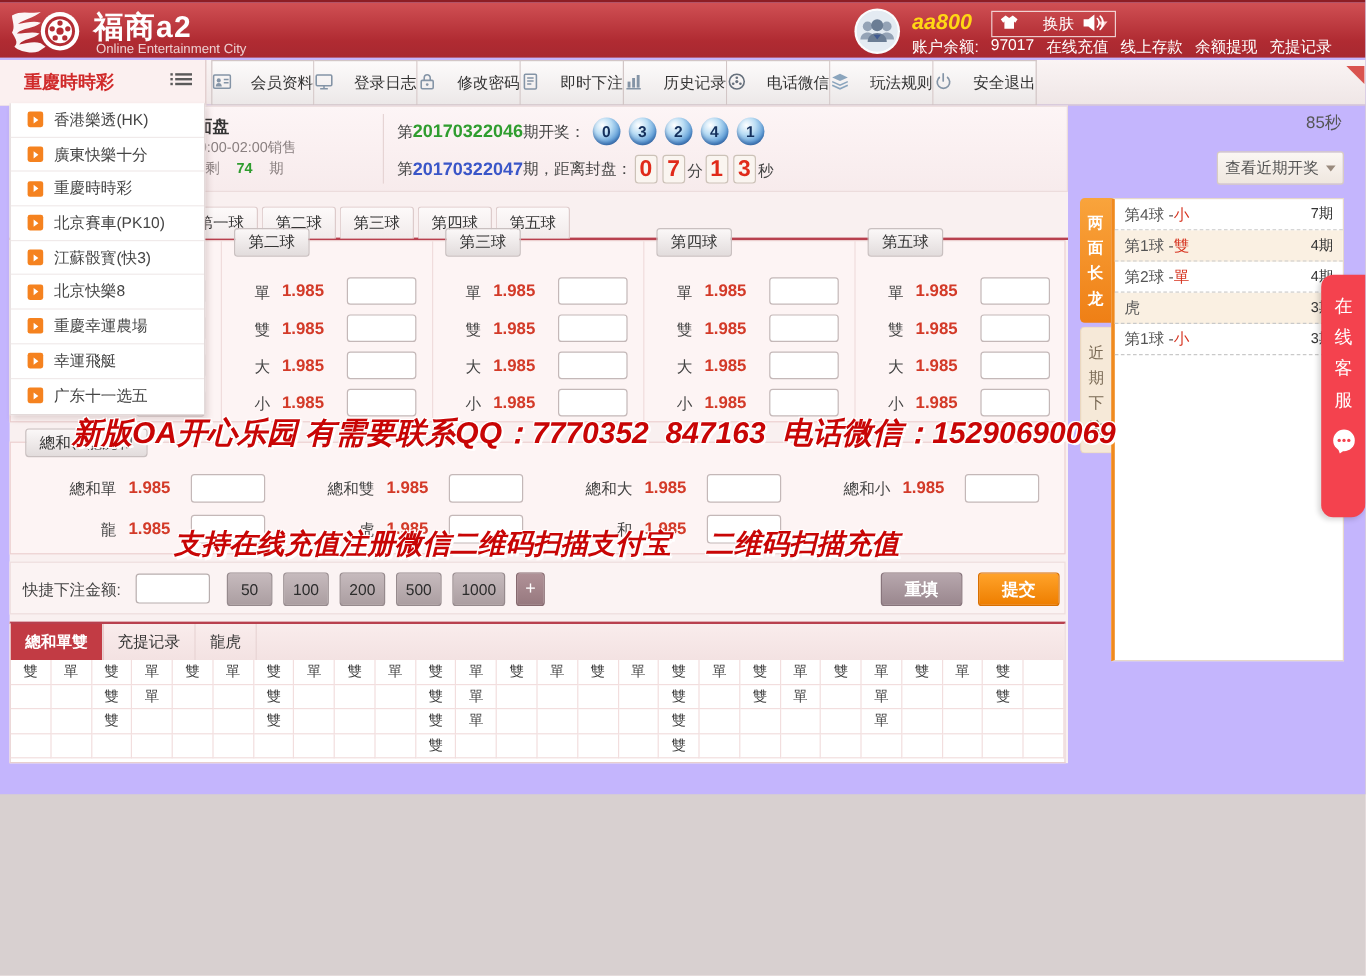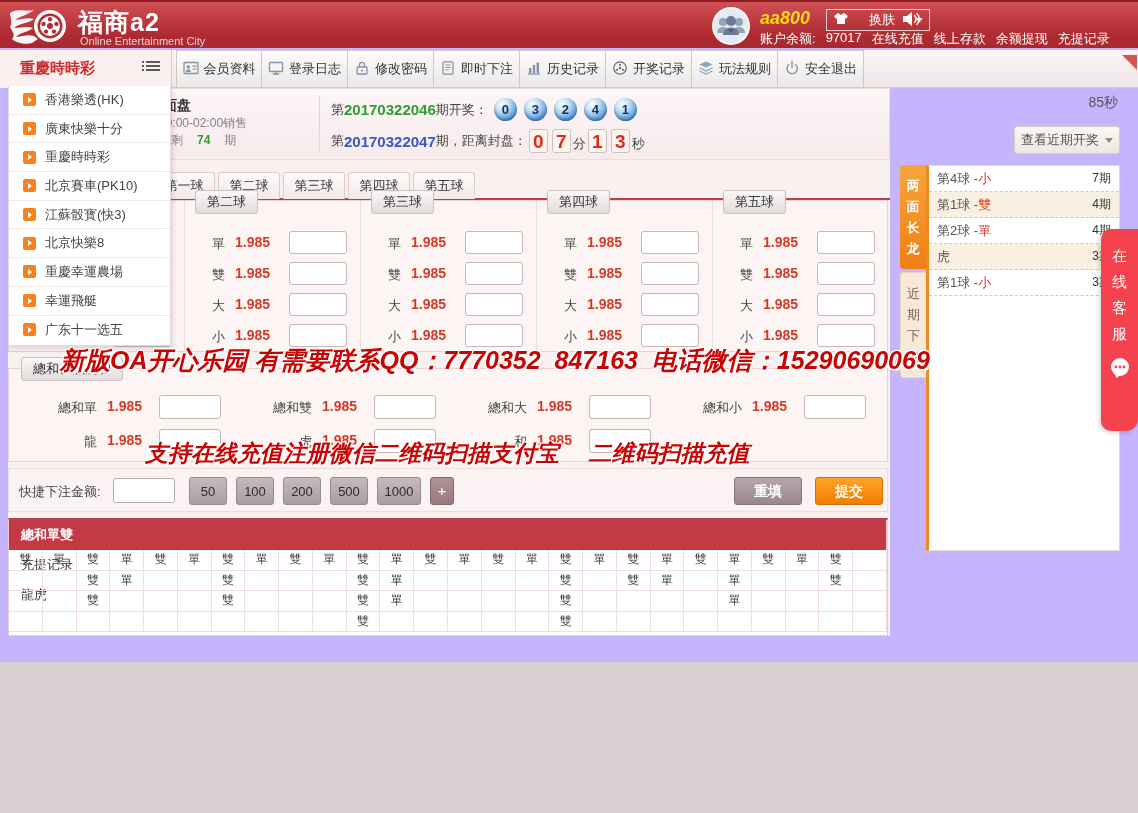--- a/index.html
+++ b/index.html
@@ -25,21 +25,21 @@
   
   .navbar { position:absolute; left:0; top:50px; width:1138px; height:38px;
             background:linear-gradient(#faf4f4,#efe6e6); border-bottom:1px solid #ddcccc; }
   .game-sel { position:absolute; left:0; top:0; width:172px; height:38px; background:#fbf0f0;
               border-right:1px solid #dcc9c9; cursor:pointer; }
   .game-sel-label { position:absolute; left:20px; top:9px; color:#d02a2a; font-size:15px; font-weight:bold; }
   .burger { position:absolute; left:146px; top:11px; width:14px; }
   .burger i { display:block; height:2px; background:#5a5a5a; margin-bottom:2px; position:relative; }
   .burger i::before { content:""; position:absolute; left:-4px; top:0; width:2px; height:2px; background:#5a5a5a; }
   .nav-btns { position:absolute; left:176px; top:0; height:38px; display:flex; }
-  .nav-btn { width:86px; height:38px; display:flex; align-items:center; justify-content:center; gap:5px;
+  .nav-btn { width:86px; height:38px; display:flex; align-items:center; justify-content:space-between; gap:5px;
              background:linear-gradient(#fdfbfb,#ece8e8); border:1px solid #d2c6c6; border-left:none;
              font-size:13px; color:#333; cursor:pointer; white-space:nowrap; }
   .nav-btn:first-child { border-left:1px solid #d2c6c6; }
   .nav-btn svg { flex:0 0 auto; }
   .red-corner { position:absolute; left:1122px; top:55px; width:0; height:0;
                 border-top:15px solid #d9534f; border-left:15px solid transparent; }
 
   
   .main-col { position:absolute; left:8px; top:88px; width:882px; height:548px; background:#f9f0f0; }
   .info-bar { position:absolute; left:0; top:0; width:882px; height:72px;
@@ -101,21 +101,21 @@
   .plus-btn { position:absolute; top:8px; width:24px; height:28px; background:linear-gradient(#b09197,#97797f);
               border:1px solid #85686e; border-radius:3px; color:#fff; font-size:15px; text-align:center; line-height:26px; cursor:pointer; }
   .reset-btn { position:absolute; left:725px; top:8px; width:68px; height:28px; background:linear-gradient(#b7a7ad,#9a878e);
                border:1px solid #87747b; border-radius:3px; color:#fff; font-size:14px; font-weight:bold; text-align:center; line-height:27px; cursor:pointer; }
   .submit-btn { position:absolute; left:806px; top:8px; width:68px; height:28px; background:linear-gradient(#ffa32a,#ee7e00);
                 border:1px solid #d96f00; border-radius:3px; color:#fff; font-size:14px; font-weight:bold; text-align:center; line-height:27px; cursor:pointer; }
 
   
   .trend-box { position:absolute; left:0; top:430px; width:880px; height:118px; background:#fff;
                border:1px solid #e8cfcf; border-top:2px solid #b8404e; }
-  .trend-tabs { position:relative; height:30px; background:linear-gradient(#f9ecec,#f3e2e2); display:flex;flex-direction:column; }
+  .trend-tabs { position:relative; height:30px; background:linear-gradient(#f9ecec,#f3e2e2); display:flex; }
   .trend-tab { height:30px; padding:0 12px; font-size:13px; color:#333; line-height:30px; cursor:pointer; border-right:1px solid #e8d4d4; }
   .trend-tab.active { background:#c23b44; color:#fff; font-weight:bold; }
   .trend-grid { position:absolute; left:0; top:30px; width:878px; height:82px;
                 display:grid; grid-template-columns:repeat(26,1fr); grid-template-rows:repeat(4,1fr); }
   .tg-cell { border-right:1px solid #f2dede; border-bottom:1px solid #f2dede; font-size:12px; color:#3a3a3a;
              text-align:center; line-height:19px; overflow:hidden; }
 
   
   .side-panel { position:absolute; left:900px; top:165px; width:220px; height:386px; }
   .sp-tabs { position:absolute; left:0; top:0; width:26px; }
@@ -284,21 +284,21 @@
           <span>历史记录</span>
         </div>
         <div class="nav-btn">
           <span><svg width="16" height="16" viewBox="0 0 16 16">
               <circle cx="8" cy="8" r="6.2" fill="none" stroke="#66707c" stroke-width="1.3"></circle>
               <circle cx="8" cy="8" r="1.3" fill="#66707c"></circle>
               <circle cx="8" cy="4.8" r="1.1" fill="#66707c"></circle>
               <circle cx="11" cy="9.8" r="1.1" fill="#66707c"></circle>
               <circle cx="5" cy="9.8" r="1.1" fill="#66707c"></circle>
             </svg></span>
-          <span>开奖记录</span>
+          <span>电话微信</span>
         </div>
         <div class="nav-btn">
           <span><svg width="16" height="16" viewBox="0 0 16 16">
               <path d="M8 1.5l6.5 3L8 7.5l-6.5-3z" fill="#8ba5bd"></path>
               <path d="M1.5 8L8 11l6.5-3" fill="none" stroke="#8ba5bd" stroke-width="1.3"></path>
               <path d="M1.5 11L8 14l6.5-3" fill="none" stroke="#8ba5bd" stroke-width="1.3"></path>
             </svg></span>
           <span>玩法规则</span>
         </div>
         <div class="nav-btn">

